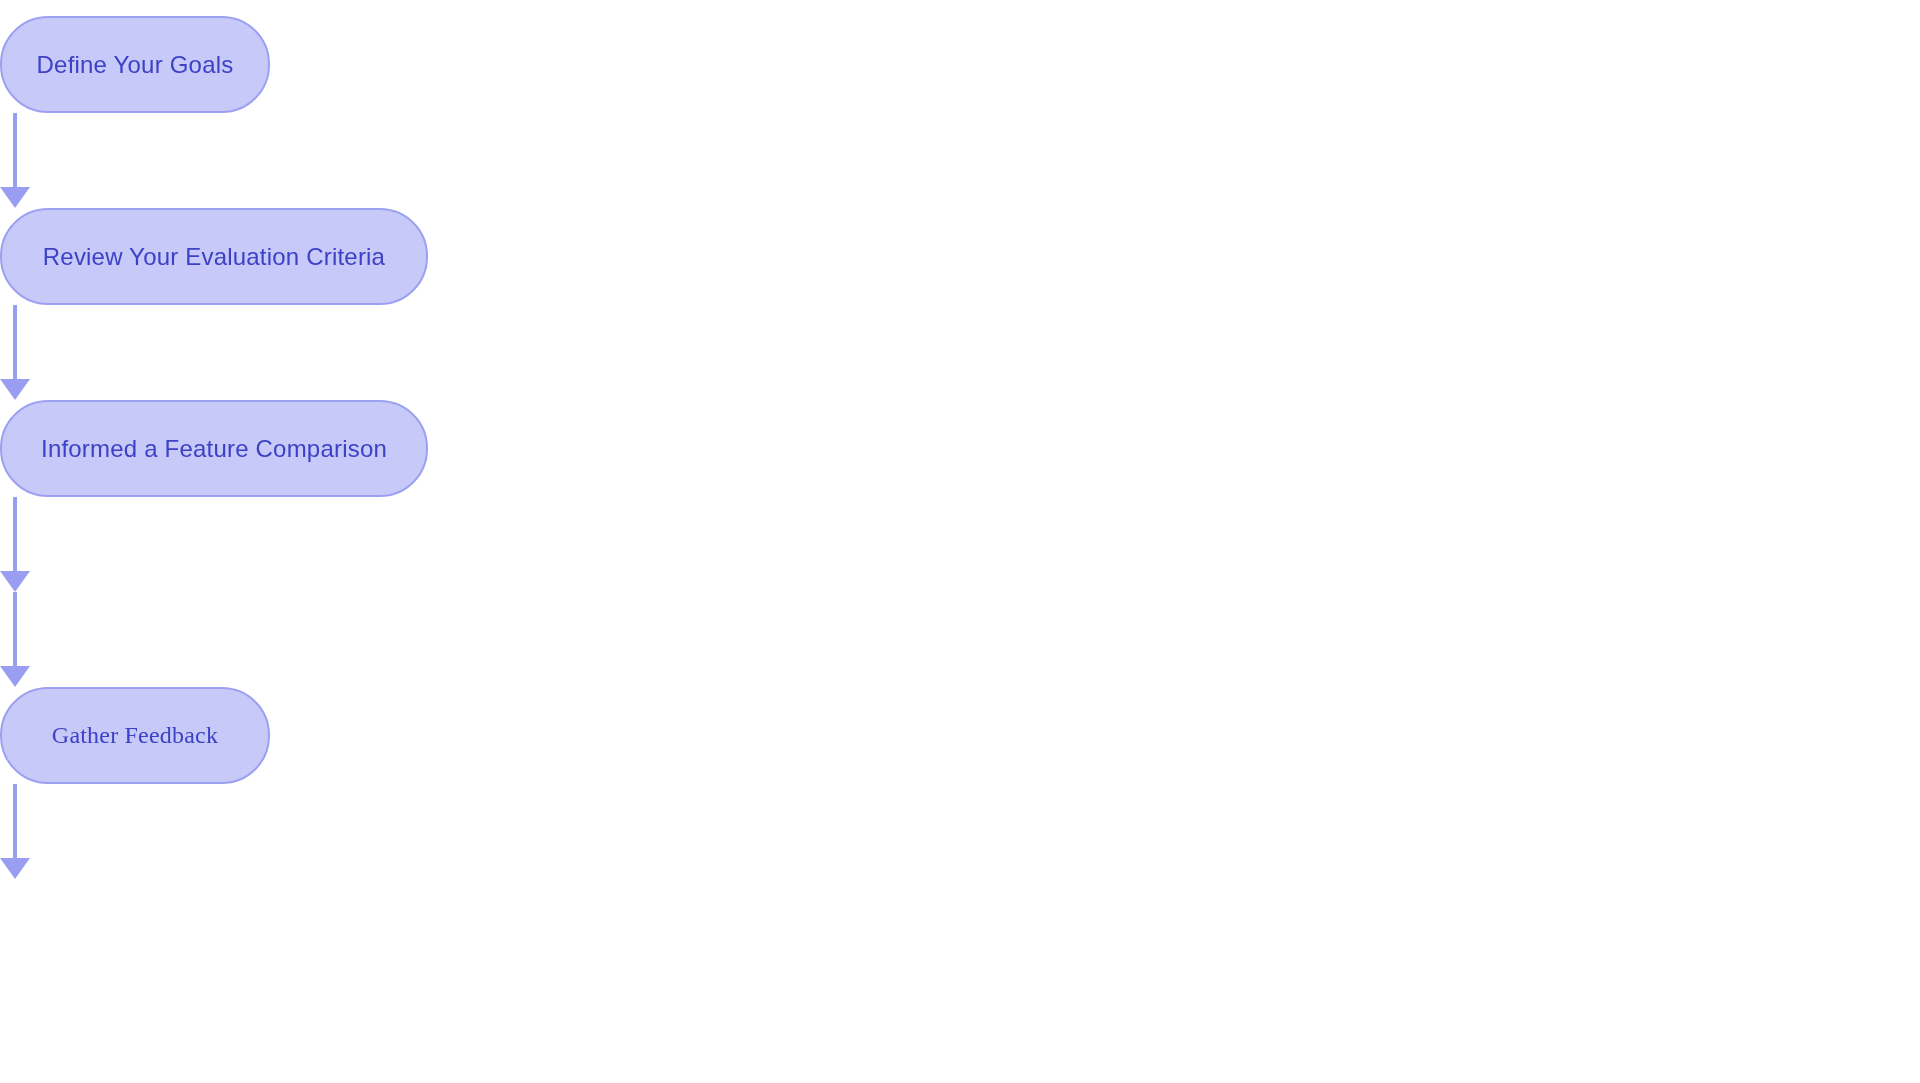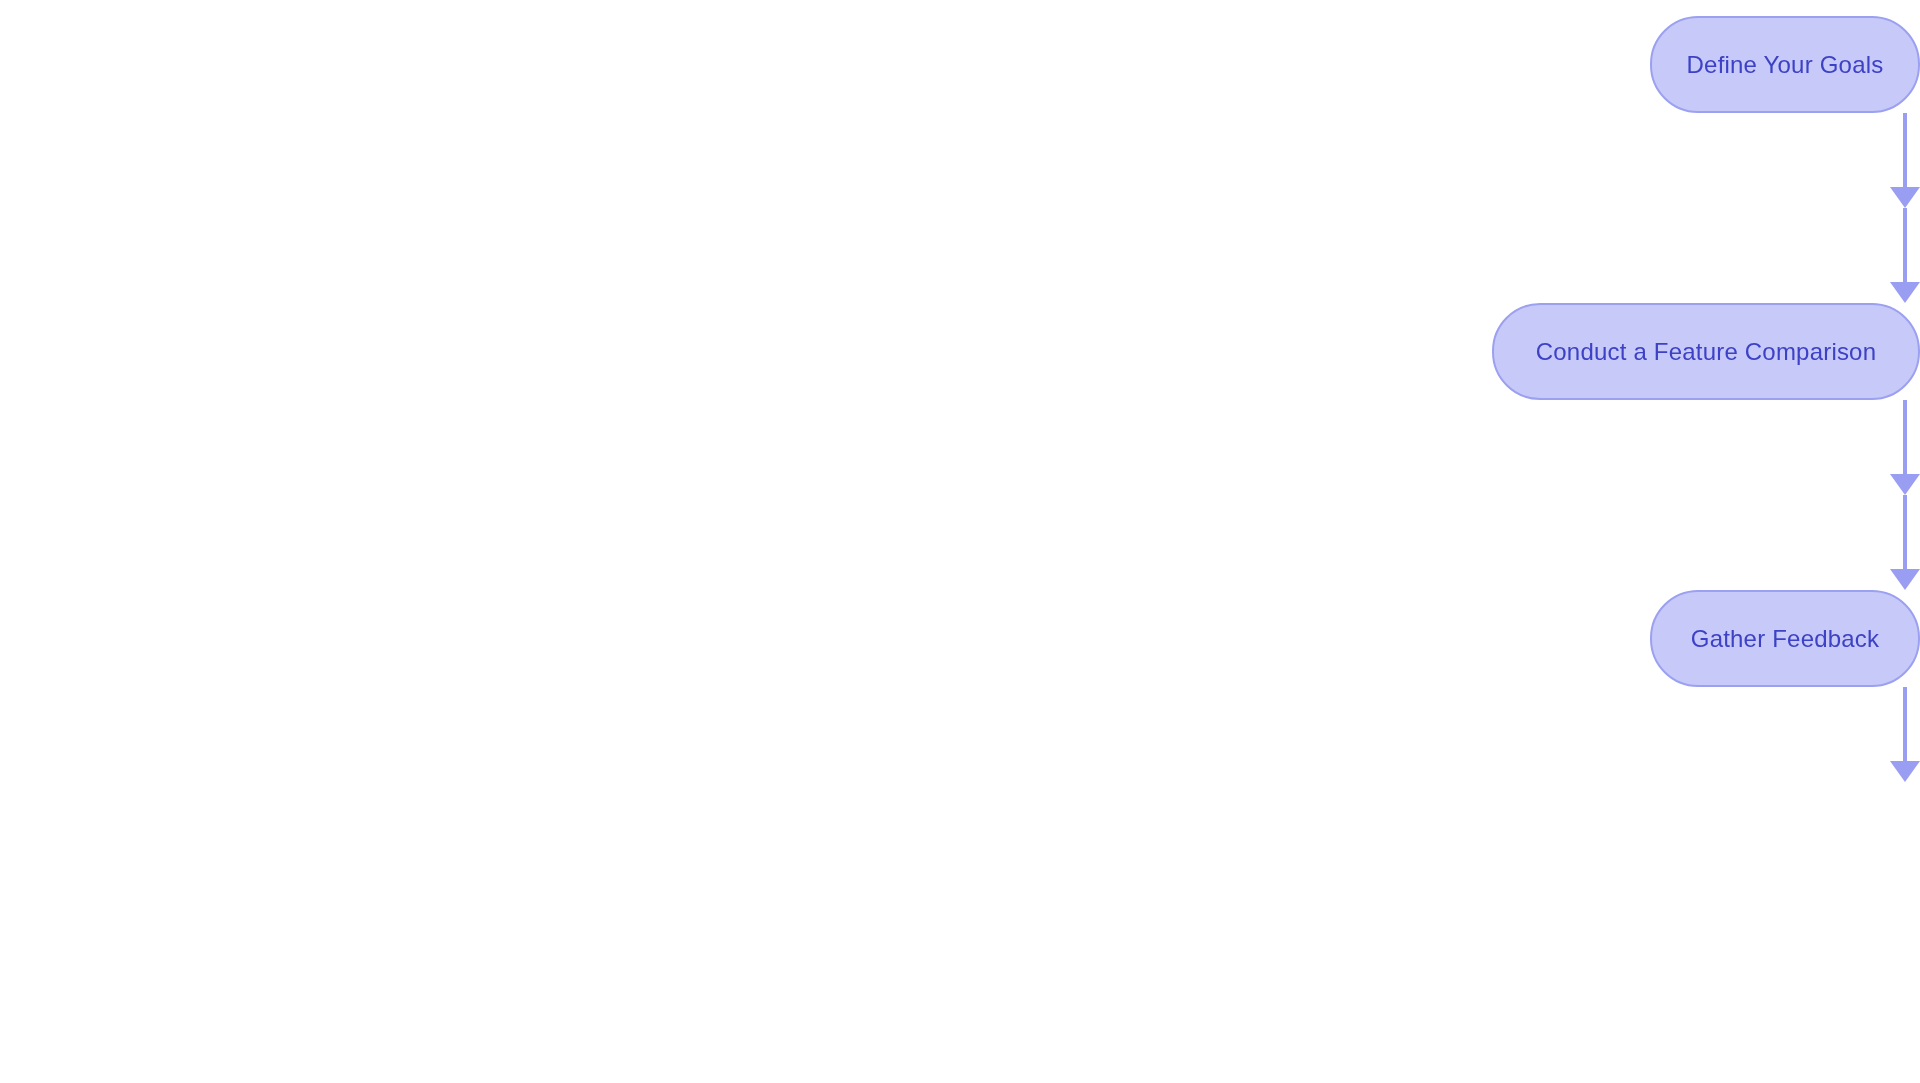--- a/index.html
+++ b/index.html
@@ -12,21 +12,21 @@
     font-family: "Liberation Sans", sans-serif;
   }
 
   .canvas {
     position: relative;
     width: 1920px;
     height: 1083px;
     background: #ffffff;
     display: flex;
     flex-direction: column;
-    align-items: flex-end;
+    align-items: flex-start;
     padding-top: 16px;
     box-sizing: border-box;
   }
 
   .node {
     height: 97px;
     box-sizing: border-box;
     background: #c7c9f8;
     border: 2px solid #9ba0f1;
     border-radius: 48px;
@@ -36,21 +36,21 @@
     color: #3c41c5;
     font-size: 24px;
     letter-spacing: 0.2px;
     flex: 0 0 auto;
   }
 
   .n1 { width: 270px; }
   .n2 { width: 428px; }
   .n3 { width: 428px; }
   .n4 { width: 346px; }
-  .n5 { width: 270px; }
+  .n5 { width: 270px; font-family: Liberation Serif, serif; }
   .n6 { width: 366px; }
 
   .arrow {
     height: 95px;
     width: 30px;
     display: flex;
     flex-direction: column;
     align-items: center;
     flex: 0 0 auto;
   }
@@ -77,28 +77,31 @@
 
   <div class="node n1">
     <span>Define Your Goals</span>
   </div>
 
   <div class="arrow">
     <div class="arrow-shaft"></div>
     <div class="arrow-head"></div>
   </div>
 
+  <div class="node n2">
+    <span>Review Your Evaluation Criteria</span>
+  </div>
 
   <div class="arrow">
     <div class="arrow-shaft"></div>
     <div class="arrow-head"></div>
   </div>
 
   <div class="node n3">
-    <span>Conduct a Feature Comparison</span>
+    <span>Informed a Feature Comparison</span>
   </div>
 
   <div class="arrow">
     <div class="arrow-shaft"></div>
     <div class="arrow-head"></div>
   </div>
 
 
   <div class="arrow">
     <div class="arrow-shaft"></div>

